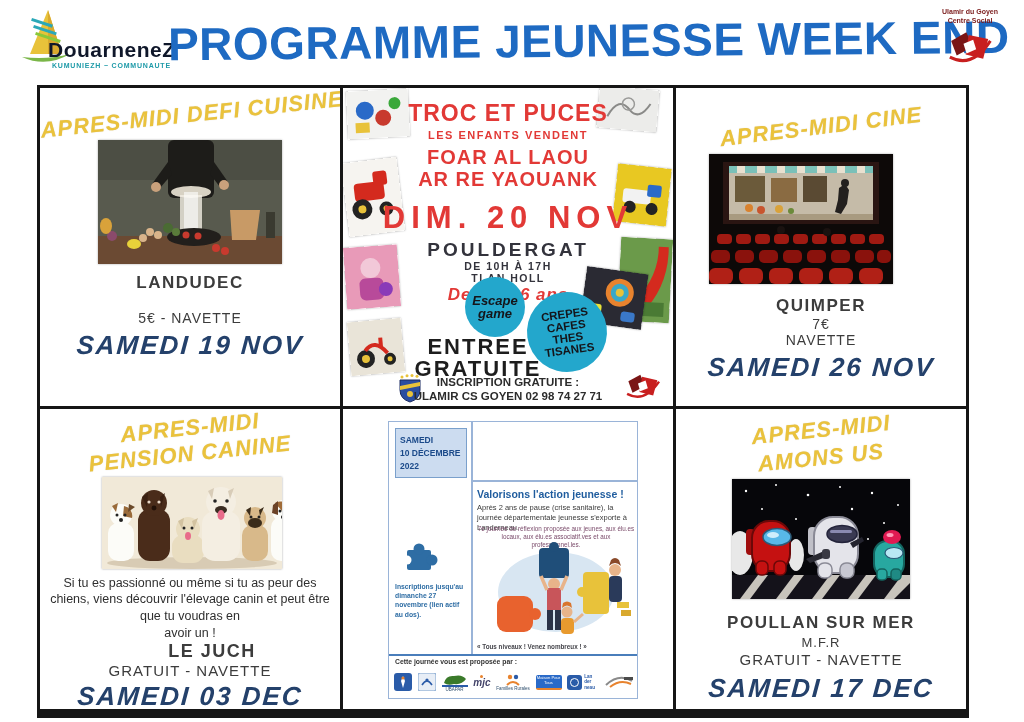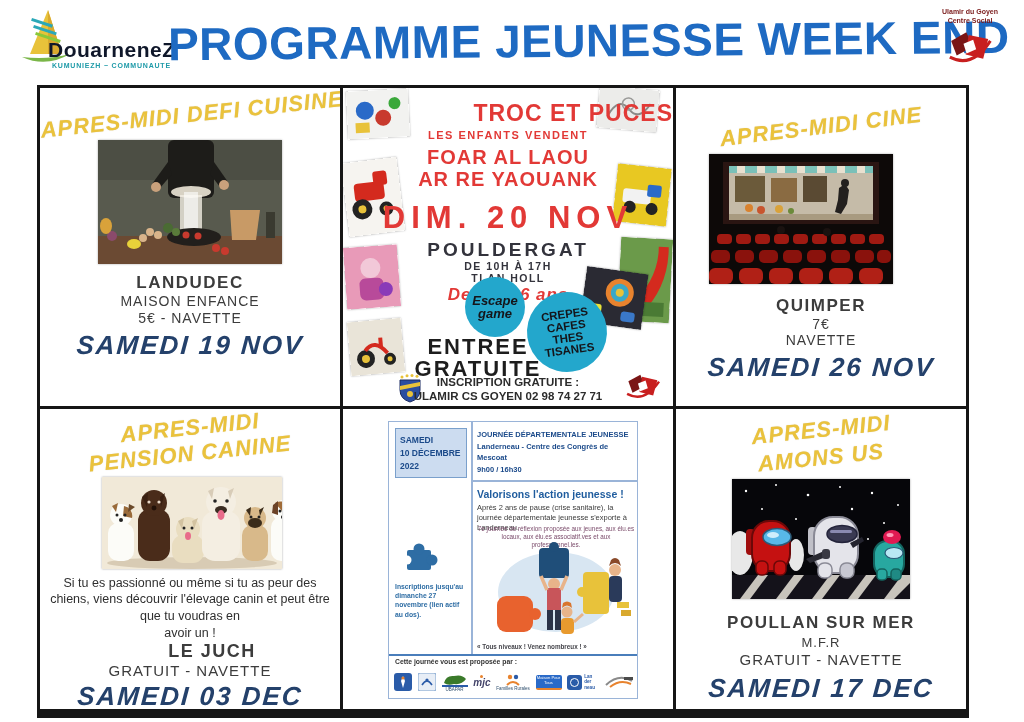--- a/index.html
+++ b/index.html
@@ -29,21 +29,21 @@
   .ctr { left:0; right:0; text-align:center; position:absolute; }
   .ytitle { font-size:22px; font-weight:800; font-style:italic; color:#eac23c;
             letter-spacing:1px; white-space:nowrap; text-shadow:0 0 1px rgba(120,90,0,.25); }
   .loc  { font-size:17px; font-weight:700; color:#3c3c3c; letter-spacing:1.5px; }
   .sub  { font-size:14px; font-weight:500; color:#3c3c3c; letter-spacing:1px; }
   .date { font-size:26px; font-weight:800; font-style:italic; color:#24416b;
           letter-spacing:2px; transform:skewX(-4deg); white-space:nowrap; }
 
   
   .red { color:#e23936; }
-  .t-title { top:12px; font-size:23px; font-weight:800; letter-spacing:1px;text-align:right; }
+  .t-title { top:12px; font-size:23px; font-weight:800; letter-spacing:1px; }
   .t-sub   { top:41px; font-size:11px; font-weight:800; letter-spacing:1.5px; }
   .t-br1   { top:58px; font-size:20px; font-weight:800; letter-spacing:1px; }
   .t-br2   { top:80px; font-size:20px; font-weight:800; letter-spacing:1px; }
   .t-date  { top:112px; font-size:31px; font-weight:800; letter-spacing:6px; }
   .t-locat { top:151px; font-size:19px; font-weight:700; letter-spacing:3px; color:#33333c; }
   .t-hours { top:172px; font-size:10.5px; font-weight:700; letter-spacing:1.5px; color:#33333c; }
   .t-venue { top:184px; font-size:10.5px; font-weight:700; letter-spacing:1.5px; color:#33333c; }
   .t-ages  { top:197px; font-size:17px; font-weight:800; font-style:italic; letter-spacing:1px; }
   .bubble { position:absolute; border-radius:50%; background:#23a7cc; color:#15151a;
             display:flex; align-items:center; justify-content:center; text-align:center; }
@@ -152,21 +152,20 @@
       <ellipse cx="36" cy="104" rx="7" ry="5" fill="#e8d23a"></ellipse>
       <circle cx="70" cy="88" r="5" fill="#4a6b33"></circle>
         <circle cx="78" cy="92" r="4" fill="#5a7b3a"></circle>
       <circle cx="118" cy="108" r="4" fill="#c83a2e"></circle>
         <circle cx="127" cy="111" r="4" fill="#c83a2e"></circle>
       <circle cx="14" cy="96" r="5" fill="#8a4a6b"></circle>
       <ellipse cx="8" cy="86" rx="6" ry="8" fill="#d9a23a"></ellipse>
       <rect x="168" y="72" width="9" height="26" fill="#3a3a30"></rect>
     </svg>
     <div class="ctr loc" style="top:185px;">LANDUDEC</div>
-    <div class="ctr sub" style="top:205px;">MAISON ENFANCE</div>
     <div class="ctr sub" style="top:222px;">5€ - NAVETTE</div>
     <div class="ctr date" style="top:242px;">SAMEDI 19 NOV</div>
   </section>
 
   <section class="card">
 
     <svg class="snap" style="left:4px; top:2px; transform:rotate(-3deg);" width="62" height="48" viewBox="0 0 62 48">
       <rect width="62" height="48" fill="#f2f2f0"></rect>
         <circle cx="18" cy="20" r="9" fill="#2a6ac8"></circle>
       <circle cx="36" cy="28" r="8" fill="#c83a2e"></circle>
@@ -385,25 +384,20 @@
 
   <section class="card">
     <div class="flyer">
       <div class="f-datebox">
         <div>SAMEDI</div>
         <div>10 DÉCEMBRE</div>
         <div>2022</div>
       </div>
       <div class="f-vline"></div>
       <div class="f-hline"></div>
-      <div class="f-head">
-        <div>JOURNÉE DÉPARTEMENTALE JEUNESSE</div>
-        <div>Landerneau - Centre des Congrès de Mescoat</div>
-        <div>9h00 / 16h30</div>
-      </div>
       <div class="f-heading">Valorisons l'action jeunesse !</div>
       <div class="f-body">Après 2 ans de pause (crise sanitaire), la journée départementale jeunesse s'exporte à Landerneau.</div>
       <div class="f-note">7e journée de réflexion proposée aux jeunes, aux élu.es locaux, aux élu.es associatif.ves et aux professionnel.les.</div>
       <svg style="position:absolute; left:14px; top:116px;" width="42" height="38" viewBox="0 0 42 38">
         <rect x="4" y="12" width="24" height="20" rx="2" fill="#2e6da4"></rect>
         <circle cx="16" cy="11" r="5.5" fill="#2e6da4"></circle>
         <circle cx="29" cy="22" r="5.5" fill="#2e6da4"></circle>
         <circle cx="4" cy="22" r="4.5" fill="#ffffff"></circle>
       </svg>
       <div class="f-insc">Inscriptions jusqu'au dimanche 27 novembre (lien actif au dos).</div>

